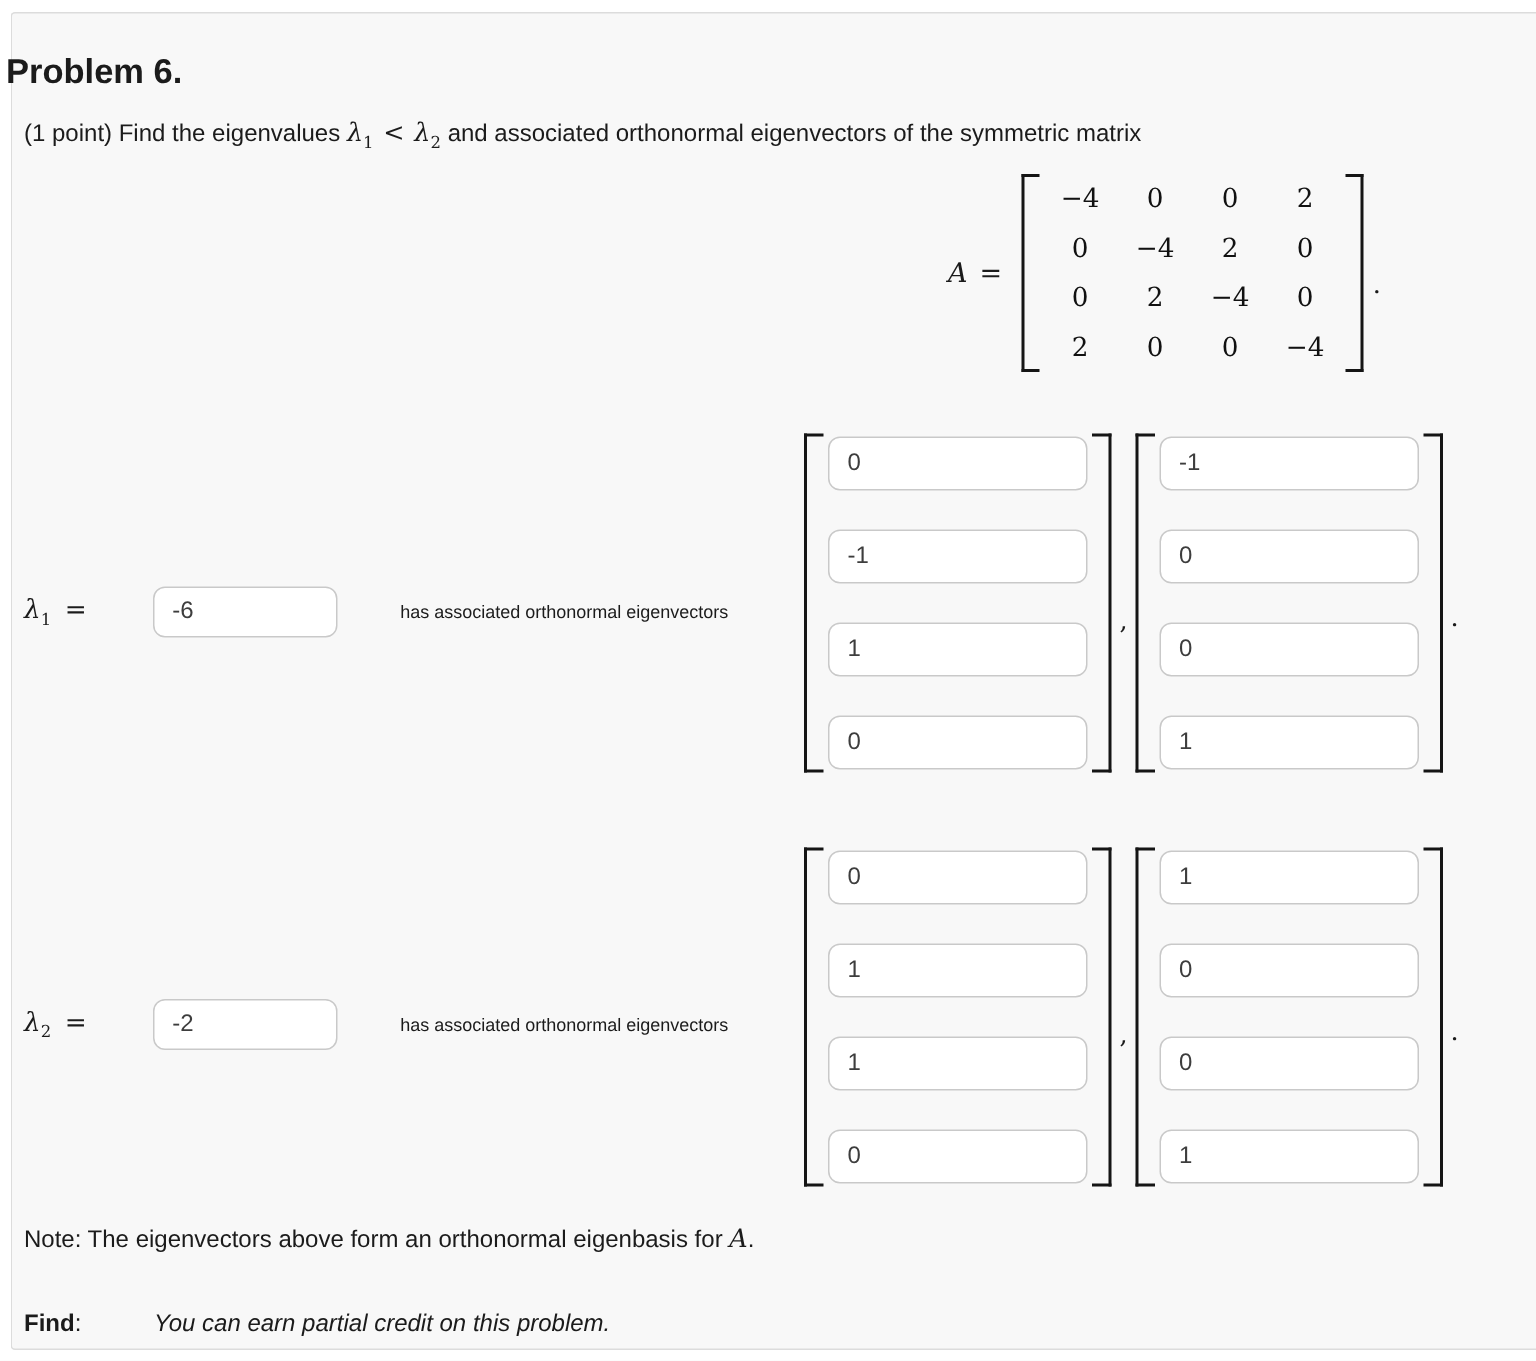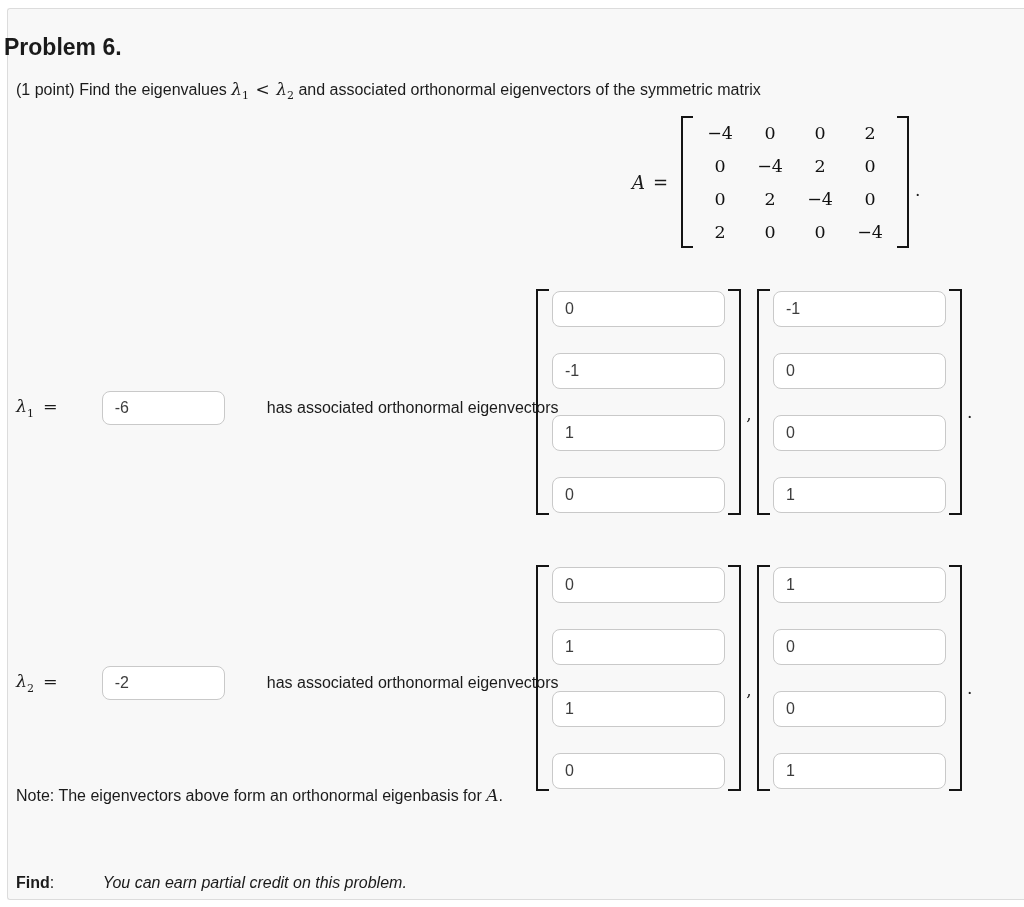--- a/index.html
+++ b/index.html
@@ -79,21 +79,21 @@
   }
   #lam-row-1 { left: 16px; top: 390px; }
   #lam-row-2 { left: 16px; top: 665px; align-items: center; }
   .lam-label { font-size: 17.5px; white-space: nowrap; }
   .lam-label .mo { margin-left: 9px; }
 
   .lam-input {
     width: 123px; height: 34px;
     margin-left: 12px;
   }
-  .lam-text { margin-left: 10px; font-size: 16px; white-space: nowrap; }
+  .lam-text { margin-left: 10px; font-size: 12px; white-space: nowrap; }
 
   input.answer {
     border: 1px solid #c9c9c9;
     border-radius: 8px;
     background: #ffffff;
     font-size: 16px; color: #3d3d3d;
     padding: 0 12px;
     font-family: "Liberation Sans", sans-serif;
     outline: none;
   }
@@ -123,21 +123,21 @@
     font-size: 17px; font-family: "DejaVu Serif", "Liberation Serif", serif;
   }
   .end-period {
     align-self: center; transform: translateY(10px);
     margin-left: 5px; font-size: 17px;
     font-family: "DejaVu Serif", "Liberation Serif", serif;
   }
 
   
   .note { position: absolute; font-size: 16px; }
-  #note-1 { left: 16px; top: 769px; }
+  #note-1 { left: 16px; top: 800px; }
   #note-2 { left: 16px; top: 858px; }
   .note .math { font-size: 17px; }
   #note-2 .note-label { font-weight: bold; }
   #note-2 .note-body { font-style: italic; margin-left: 44px; }
 </style>
 </head>
 <body>
 
 <div class="panel"></div>
 

